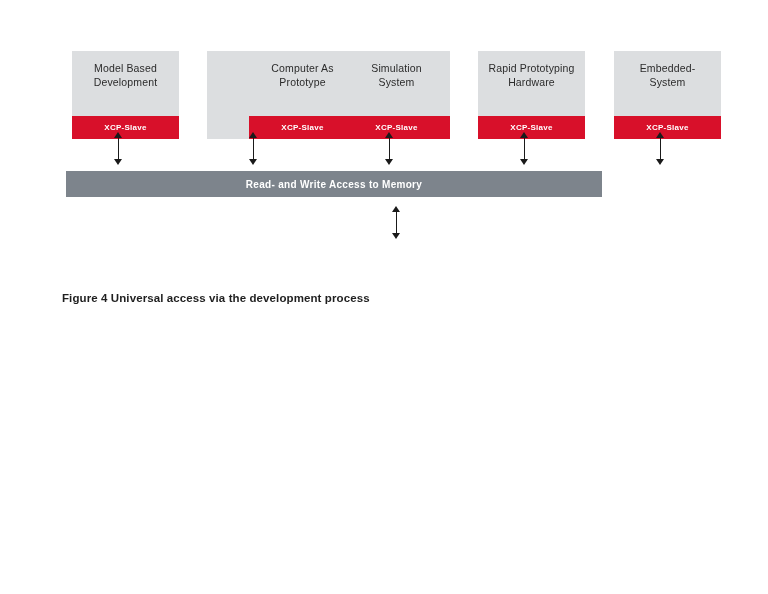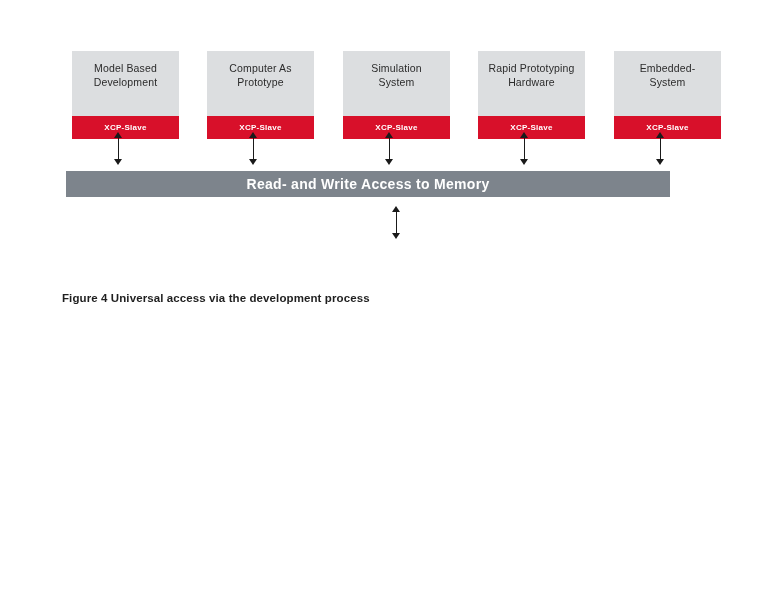--- a/index.html
+++ b/index.html
@@ -102,28 +102,28 @@
   .arrow-v .head-dn {
     bottom: 0;
     border-top: 6px solid #1a1a1a;
   }
 
   
   .memory-bar {
     position: absolute;
     left: 66px;
     top: 171px;
-    width: 604px;
+    width: 536px;
     height: 26px;
     background: #7d848c;
     color: #ffffff;
     display: flex;
     align-items: center;
     justify-content: center;
-    font-size: 14px;
+    font-size: 10px;
     font-weight: bold;
     letter-spacing: 0.3px;
   }
 
   
   .master-arrow {
     position: absolute;
     left: 390px;
     top: 206px;
     width: 13px;
@@ -167,21 +167,21 @@
   <div class="systems-row">
 
     <div class="system-box" style="left:6px;">
       <div class="system-title">
         <span class="ln">Model Based</span>
         <span class="ln">Development</span>
       </div>
       <div class="slave-bar">XCP-Slave</div>
     </div>
 
-    <div class="system-box" style="left:141px;">
+    <div class="system-box" style="left:141px;padding-left:42px;">
       <div class="system-title">
         <span class="ln">Computer As</span>
         <span class="ln">Prototype</span>
       </div>
       <div class="slave-bar">XCP-Slave</div>
     </div>
 
     <div class="system-box" style="left:277px;">
       <div class="system-title">
         <span class="ln">Simulation</span>

